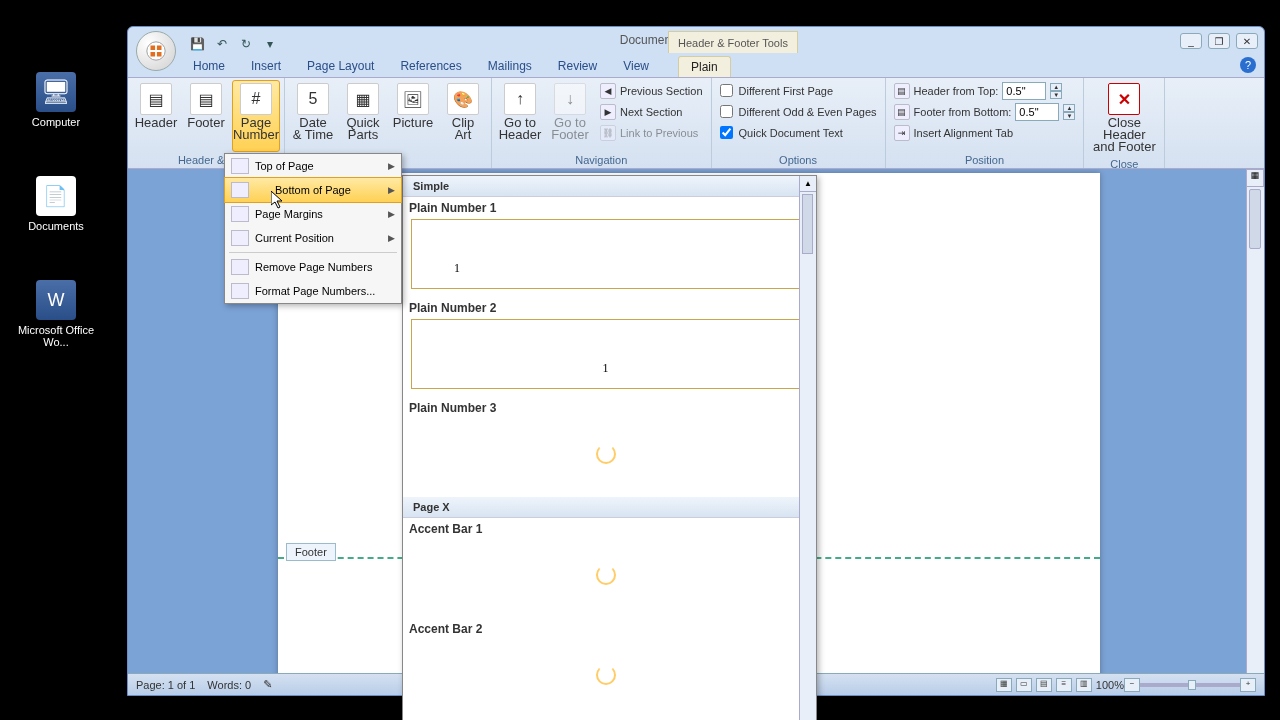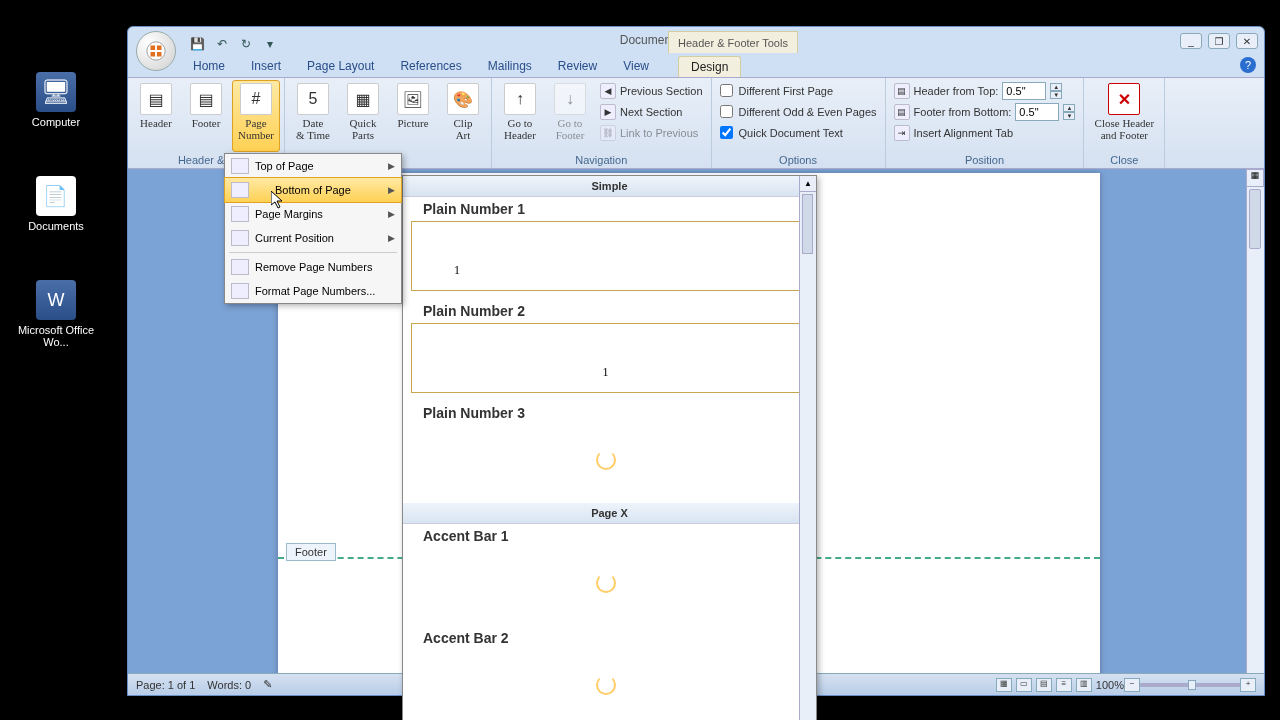--- a/index.html
+++ b/index.html
@@ -37,21 +37,21 @@
 .help-btn { position: absolute; right: 8px; top: 2px; width: 16px; height: 16px; border-radius: 50%; background: #2a6ed0; color: #fff; font-size: 11px; display: flex; align-items: center; justify-content: center; cursor: pointer; }
 
 
 .ribbon { height: 92px; background: linear-gradient(#e8eff8,#d5e1f1); border-top: 1px solid #aac; border-bottom: 1px solid #aac; display: flex; font-size: 11px; }
 .group { border-right: 1px solid #bcd; padding: 2px 4px 0; display: flex; flex-direction: column; position: relative; }
 .group-body { display: flex; gap: 2px; flex: 1; }
 .group-title { text-align: center; color: #44688f; font-size: 11px; padding: 2px 4px; }
 .bbtn { display: flex; flex-direction: column; align-items: center; justify-content: flex-start; width: 48px; padding: 2px 0; cursor: pointer; text-align: center; color: #333; border: 1px solid transparent; border-radius: 3px; }
 .bbtn.active { background: linear-gradient(#ffe9a3,#ffd154); border: 1px solid #e0a020; }
 .bbtn .bico { width: 32px; height: 32px; margin-bottom: 2px; background: #fff; border: 1px solid #ccc; border-radius: 2px; display: flex; align-items: center; justify-content: center; font-size: 16px; }
-.bbtn .blbl { font-size: 11px; line-height: 12px; font-family: Liberation Serif, serif; }
+.bbtn .blbl { font-size: 13px; line-height: 12px; }
 .sbtn-col { display: flex; flex-direction: column; gap: 0; }
 .sbtn { display: flex; align-items: center; gap: 4px; padding: 2px 4px; cursor: pointer; font-size: 11px; color: #333; height: 21px; }
 .sbtn .sico { width: 16px; height: 16px; background: #eef; border: 1px solid #bbc; border-radius: 2px; display: inline-flex; align-items: center; justify-content: center; font-size: 9px; }
 .sbtn input[type=checkbox]{ margin-right: 2px; }
 .spin { display: flex; align-items: center; gap: 4px; }
 .spin .sval { width: 44px; height: 18px; background: #fff; border: 1px solid #8ab; font-size: 11px; padding: 1px 3px; }
 .spin .sarrows { display: flex; flex-direction: column; }
 .spin .sarrows div { width: 12px; height: 8px; background: #e8eff8; border: 1px solid #8ab; font-size: 6px; line-height: 6px; text-align: center; cursor: pointer; }
 .close-hf .bico { background: #fff; border: 1px solid #c00; display: flex; align-items: center; justify-content: center; color: #c00; font-weight: bold; }
 
@@ -70,23 +70,23 @@
 .dropdown .ditem:hover, .dropdown .ditem.hover { background: linear-gradient(#ffe9a3,#ffd154); border: 1px solid #e0a020; margin: -1px; gap: 20px; }
 .dropdown .ditem .dico { width: 18px; height: 16px; margin-right: 6px; background: #eef; border: 1px solid #bbc; display: inline-block; }
 .dropdown .ditem .arrow { position: absolute; right: 6px; font-size: 9px; color: #555; }
 .dropdown .sep { height: 1px; background: #ccc; margin: 2px 4px; }
 
 
 .gallery { position: absolute; top: 148px; left: 274px; width: 415px; height: 546px; background: #fff; border: 1px solid #888; box-shadow: 2px 2px 6px rgba(0,0,0,.3); z-index: 19; overflow: hidden; }
 .gallery .gscroll { position: absolute; right: 0; top: 0; bottom: 0; width: 17px; background: #e8eff8; border-left: 1px solid #aac; }
 .gallery .gscroll .gup { height: 16px; border-bottom: 1px solid #aac; text-align: center; font-size: 8px; line-height: 16px; cursor: pointer; }
 .gallery .gscroll .gthumb { position: absolute; top: 18px; left: 2px; width: 11px; height: 60px; background: #cfd9e8; border: 1px solid #aac; }
-.gallery .ghdr { background: linear-gradient(#eef4fb,#d8e4f2); padding: 4px 24px; font-size: 11px; font-weight: bold; color: #333; border-bottom: 1px solid #ccd; text-align: center; }
+.gallery .ghdr { background: linear-gradient(#eef4fb,#d8e4f2); padding: 4px 10px; font-size: 11px; font-weight: bold; color: #333; border-bottom: 1px solid #ccd; }
 .gallery .gitem { padding: 4px 8px 8px 4px; }
-.gallery .gitem .gtitle { font-size: 14px; font-weight: bold; color: #333; margin-bottom: 4px; padding-left: 16px; }
+.gallery .gitem .gtitle { font-size: 12px; font-weight: bold; color: #333; margin-bottom: 4px; padding-left: 2px; }
 .gallery .gitem .gpreview { height: 70px; border: 1px solid #c7a64e; margin: 0 8px 0 4px; background: #fff; position: relative; }
 .gallery .gitem .gpreview.loading { border: none; display: flex; align-items: center; justify-content: center; }
 .gallery .gitem .gpreview .pnum { position: absolute; font-size: 12px; font-family: "Times New Roman", serif; }
 .spinner { width: 20px; height: 20px; border: 2px solid #fc6; border-top-color: transparent; border-radius: 50%; }
 
 
 .statusbar { position: absolute; bottom: 0; left: 0; right: 0; height: 22px; background: linear-gradient(#d5e1f1,#b8cde8); border-top: 1px solid #8ab; display: flex; align-items: center; font-size: 11px; color: #333; padding: 0 8px; }
 .statusbar .sseg { margin-right: 12px; }
 .statusbar .right { margin-left: auto; display: flex; align-items: center; gap: 4px; }
 .statusbar .vbtn { width: 16px; height: 14px; background: #e8eff8; border: 1px solid #8ab; cursor: pointer; font-size: 8px; text-align: center; }
@@ -139,21 +139,21 @@
 
   <div class="tabs-row">
     <div class="tab">Home</div>
     <div class="tab">Insert</div>
     <div class="tab">Page Layout</div>
     <div class="tab">References</div>
     <div class="tab">Mailings</div>
     <div class="tab">Review</div>
     <div class="tab">View</div>
     <div style="width:16px"></div>
-    <div class="tab active">Design</div>
+    <div class="tab active">Plain</div>
     <div class="help-btn">?</div>
   </div>
 
   <div class="ribbon">
 
     <div class="group">
       <div class="group-body">
         <div class="bbtn">
             <div class="bico">▤</div>
             <div class="blbl">Header</div>

